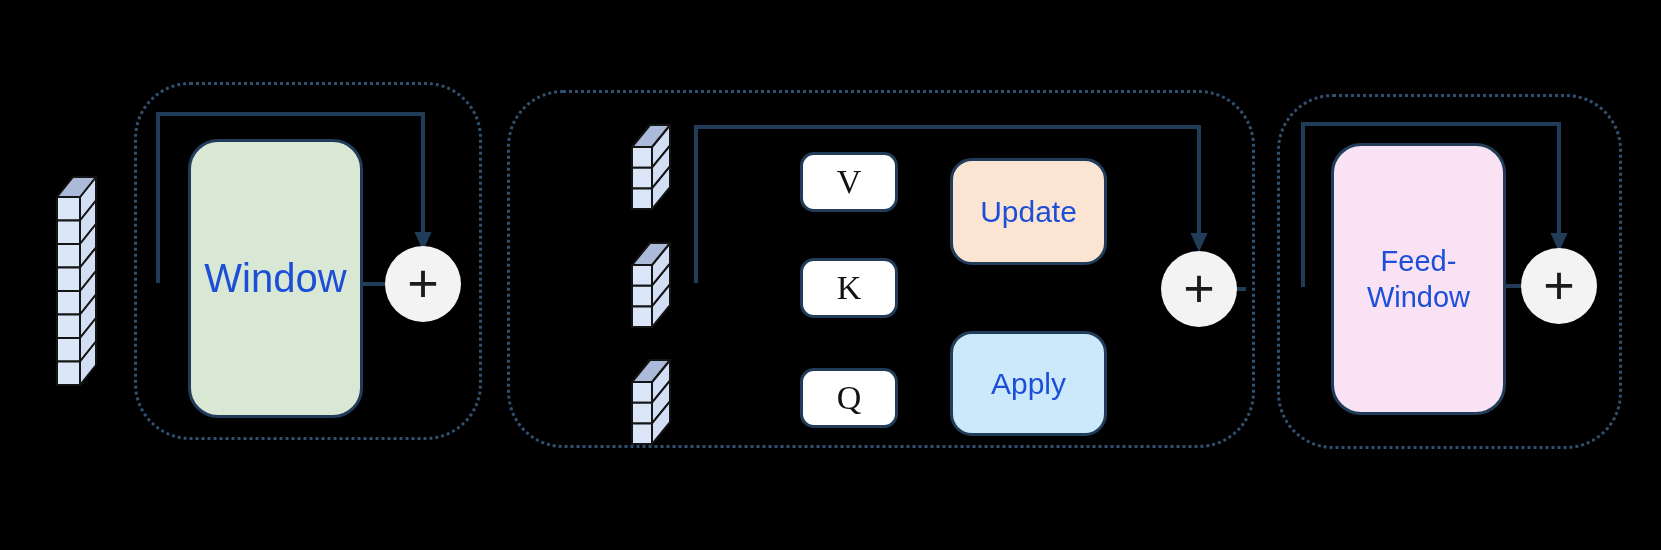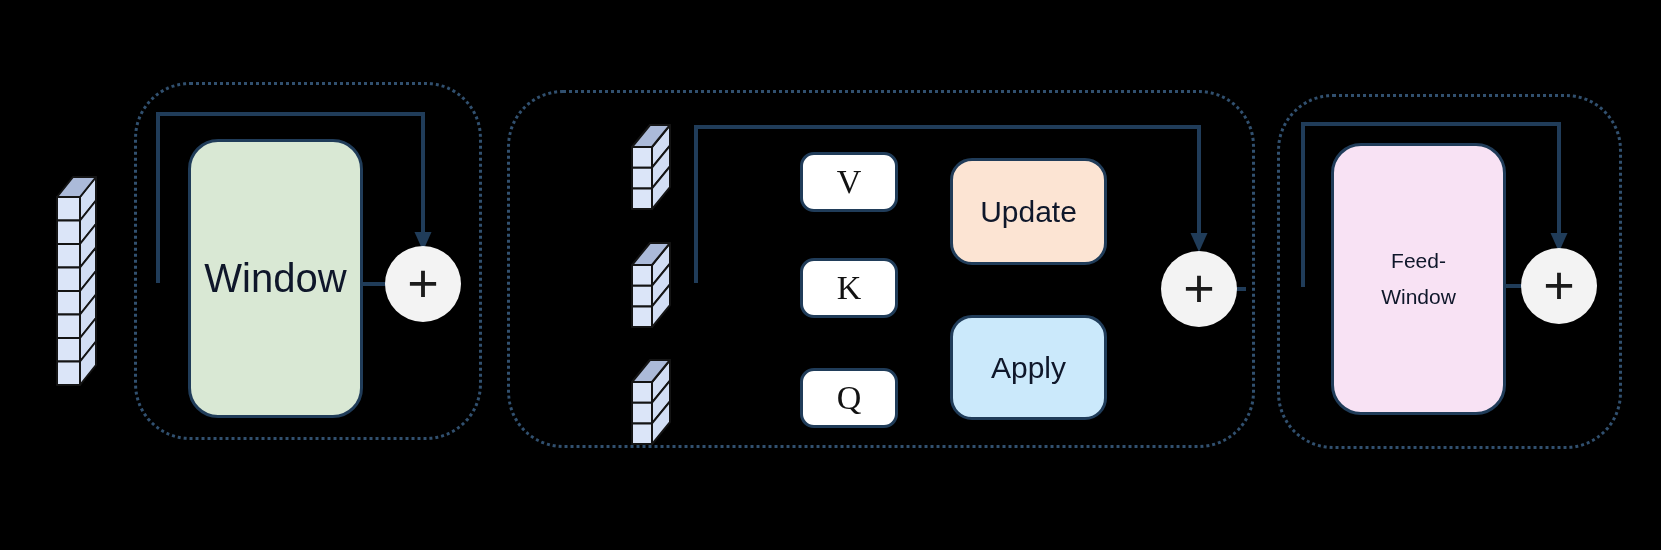--- a/index.html
+++ b/index.html
@@ -10,29 +10,29 @@
   #line-layer { position:absolute; left:0; top:0; width:1661px; height:550px; }
 
   .dotted-box { position:absolute; border:3px dotted #31506f; border-radius:56px; }
   #dbox-attn  { left:134px;  top:82px; width:342px; height:352px; }
   #dbox-state { left:507px;  top:90px; width:742px; height:352px; }
   #dbox-ffn   { left:1277px; top:94px; width:339px; height:349px; }
 
   .solid-box {
     position:absolute; border:3px solid #203c59; background:#fff;
     display:flex; flex-direction:column; align-items:center; justify-content:center;
-    text-align:center; color:#0f172a;
+    text-align:center; color:#1d4ed8;
   }
   #box-window { left:188px;  top:139px; width:169px; height:273px; border-radius:30px;
                 background:#d9e8d4; font-size:40px; line-height:35px; }
   #box-ffn    { left:1331px; top:143px; width:169px; height:266px; border-radius:30px;
-                background:#f8e2f4; font-size:21px; line-height:36px; }
+                background:#f8e2f4; font-size:29px; line-height:36px; }
   #box-update { left:950px;  top:158px; width:151px; height:101px; border-radius:22px;
                 background:#fce4d3; font-size:30px; }
-  #box-apply  { left:950px;  top:315px; width:151px; height:99px;  border-radius:22px;
+  #box-apply  { left:950px;  top:331px; width:151px; height:99px;  border-radius:22px;
                 background:#cbe9fb; font-size:30px; }
 
   .vkq {
     position:absolute; left:800px; width:92px; height:54px;
     border:3px solid #203c59; border-radius:14px; background:#ffffff;
     display:flex; align-items:center; justify-content:center;
     font-family:"Liberation Serif", serif; font-size:34px; color:#121212;
   }
   #box-v { top:152px; } #box-k { top:258px; } #box-q { top:368px; }
 

